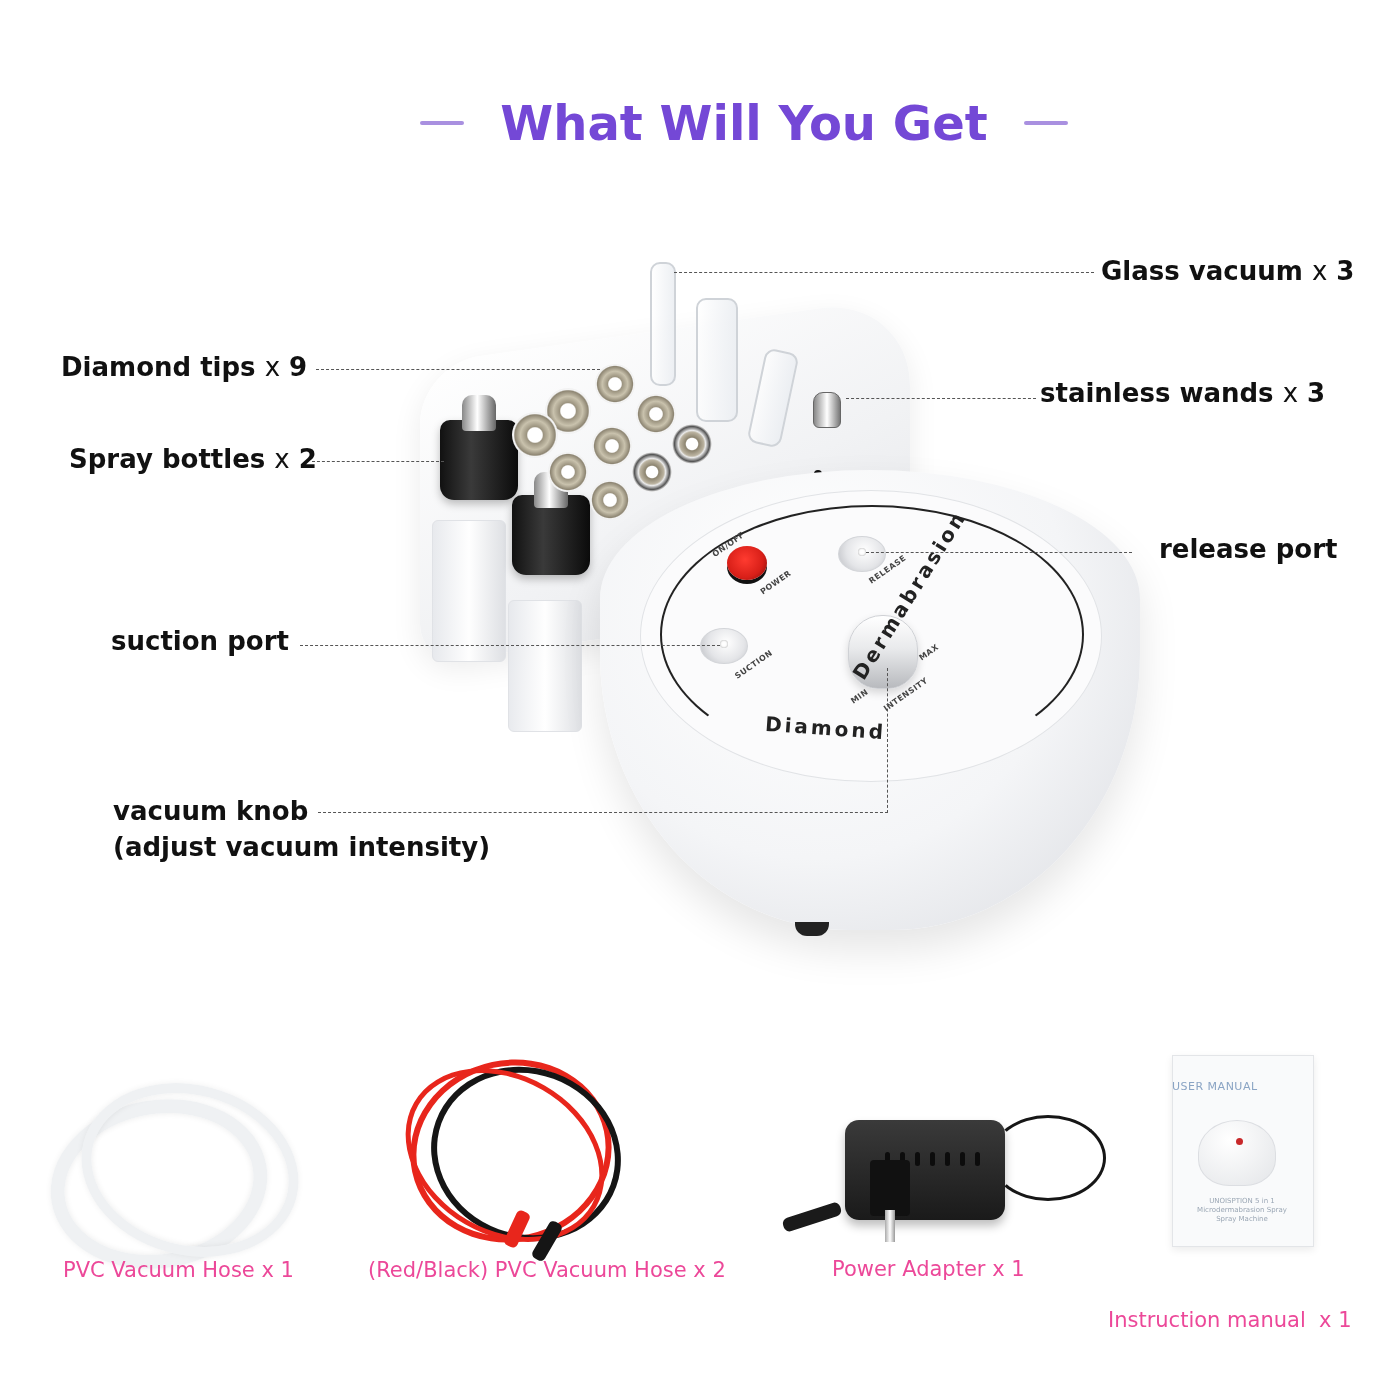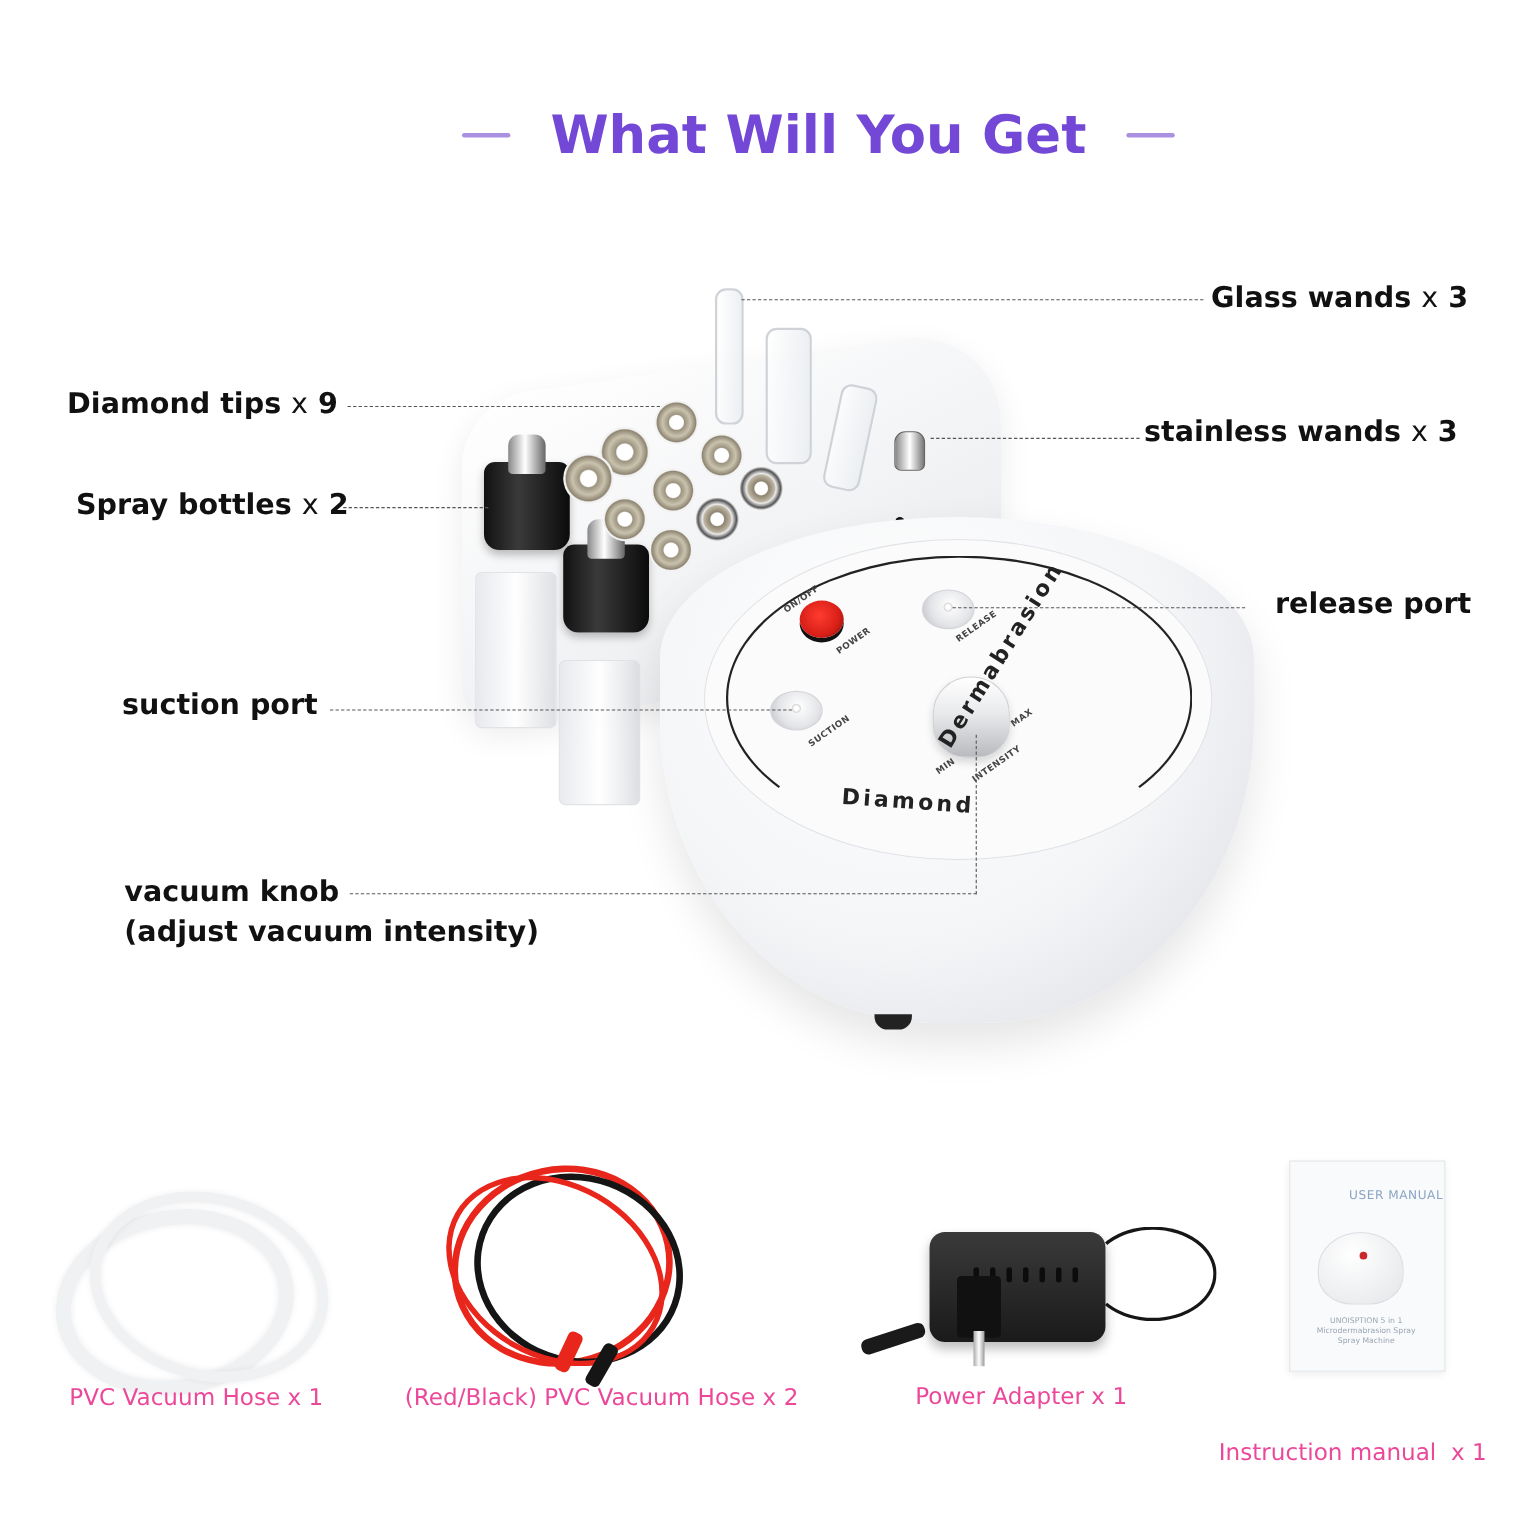--- a/index.html
+++ b/index.html
@@ -43,21 +43,21 @@
   .hose-white { border-radius: 50%; border: 14px solid rgba(238,240,242,0.95); box-shadow: inset 0 0 6px rgba(0,0,0,0.08), 0 0 6px rgba(0,0,0,0.06); }
   .hose-red { border-radius: 50%; border: 6px solid #e8261c; }
   .hose-black { border-radius: 50%; border: 6px solid #151515; }
   .adapter { left: 845px; top: 1120px; width: 160px; height: 100px; border-radius: 14px; background: linear-gradient(180deg, #3a3a3a 0%, #1a1a1a 100%); box-shadow: 0 6px 10px rgba(0,0,0,0.25); }
   .adapter-rib { position: absolute; top: 32px; width: 5px; height: 14px; border-radius: 3px; background: #0c0c0c; }
   .adapter-plug { left: 870px; top: 1160px; width: 40px; height: 56px; border-radius: 4px; background: #111; }
   .adapter-prong { left: 885px; top: 1210px; width: 10px; height: 32px; background: linear-gradient(90deg, #aaa, #fff, #999); }
   .cable { border: 3px solid #161616; border-radius: 50%; border-left-color: transparent; }
   .dc-plug { left: 782px; top: 1210px; width: 60px; height: 14px; border-radius: 6px; background: #1a1a1a; transform: rotate(-18deg); }
   .manual { left: 1172px; top: 1055px; width: 140px; height: 190px; background: #f9fafb; border: 1px solid #e3e5e8; box-shadow: 0 3px 8px rgba(0,0,0,0.08); }
-  .manual-title { left: 1172px; top: 1080px; width: 140px; text-align: right; font-family: "DejaVu Sans", sans-serif; font-size: 11px; color: #8aa4c4; letter-spacing: 0.5px; }
+  .manual-title { left: 1172px; top: 1080px; width: 140px; text-align: left; font-family: "DejaVu Sans", sans-serif; font-size: 11px; color: #8aa4c4; letter-spacing: 0.5px; }
   .manual-device { left: 1198px; top: 1120px; width: 76px; height: 64px; border-radius: 50% 50% 40% 40%; background: radial-gradient(ellipse at 40% 30%, #fff, #e3e5e8); border: 1px solid #dcdee2; }
   .manual-sub { left: 1172px; top: 1197px; width: 140px; text-align: center; font-family: "DejaVu Sans", sans-serif; font-size: 7px; color: #9aa6b4; line-height: 9px; }
 </style>
 </head>
 <body>
 
 <div class="abs title-row">
   <div class="title-dash"></div>
   <div class="title">What Will You Get</div>
   <div class="title-dash"></div>
@@ -132,21 +132,21 @@
 
 <div class="abs callout" style="left:111px; top:625px;">suction port</div>
 <div class="abs dash-h" style="left:300px; top:645px; width:420px;"></div>
 
 <div class="abs callout" style="left:113px; top:795px;">vacuum knob</div>
 <div class="abs callout" style="left:113px; top:831px;">(adjust vacuum intensity)</div>
 <div class="abs dash-h" style="left:318px; top:812px; width:570px;"></div>
 <div class="abs dash-v" style="left:887px; top:668px; height:145px;"></div>
 
 <div class="abs callout" style="left:1101px; top:255px;">
-  <span>Glass wands</span>
+  <span>Glass vacuum</span>
   <span class="x">x</span>
   <span>3</span>
 </div>
 <div class="abs dash-h" style="left:674px; top:272px; width:420px;"></div>
 
 <div class="abs callout" style="left:1040px; top:377px;">
   <span>stainless wands</span>
   <span class="x">x</span>
   <span>3</span>
 </div>

